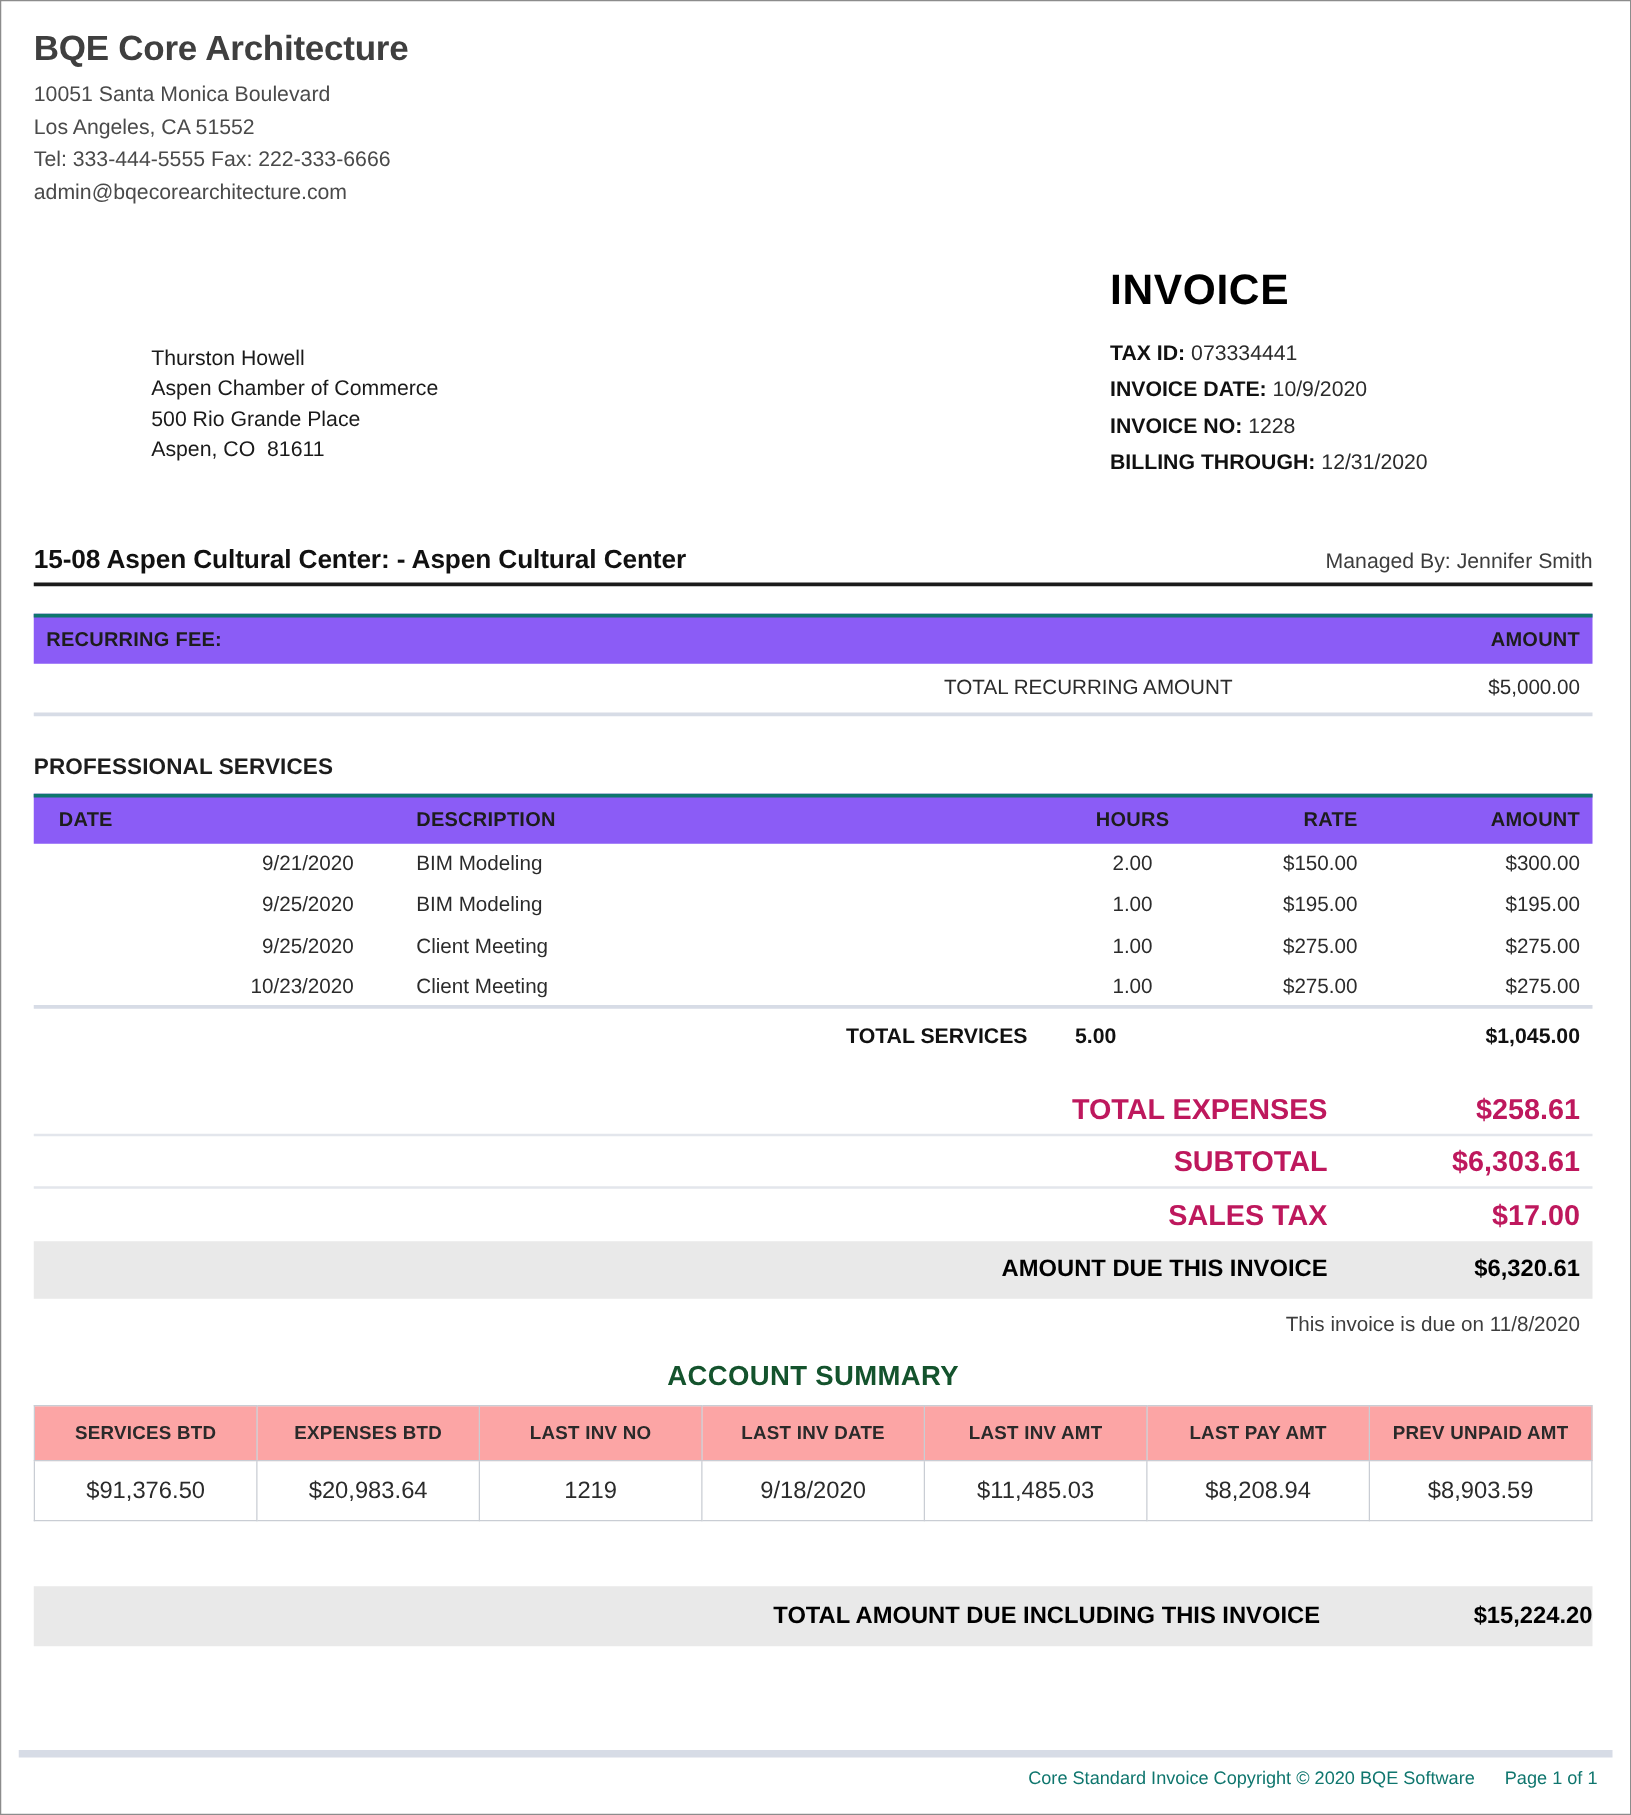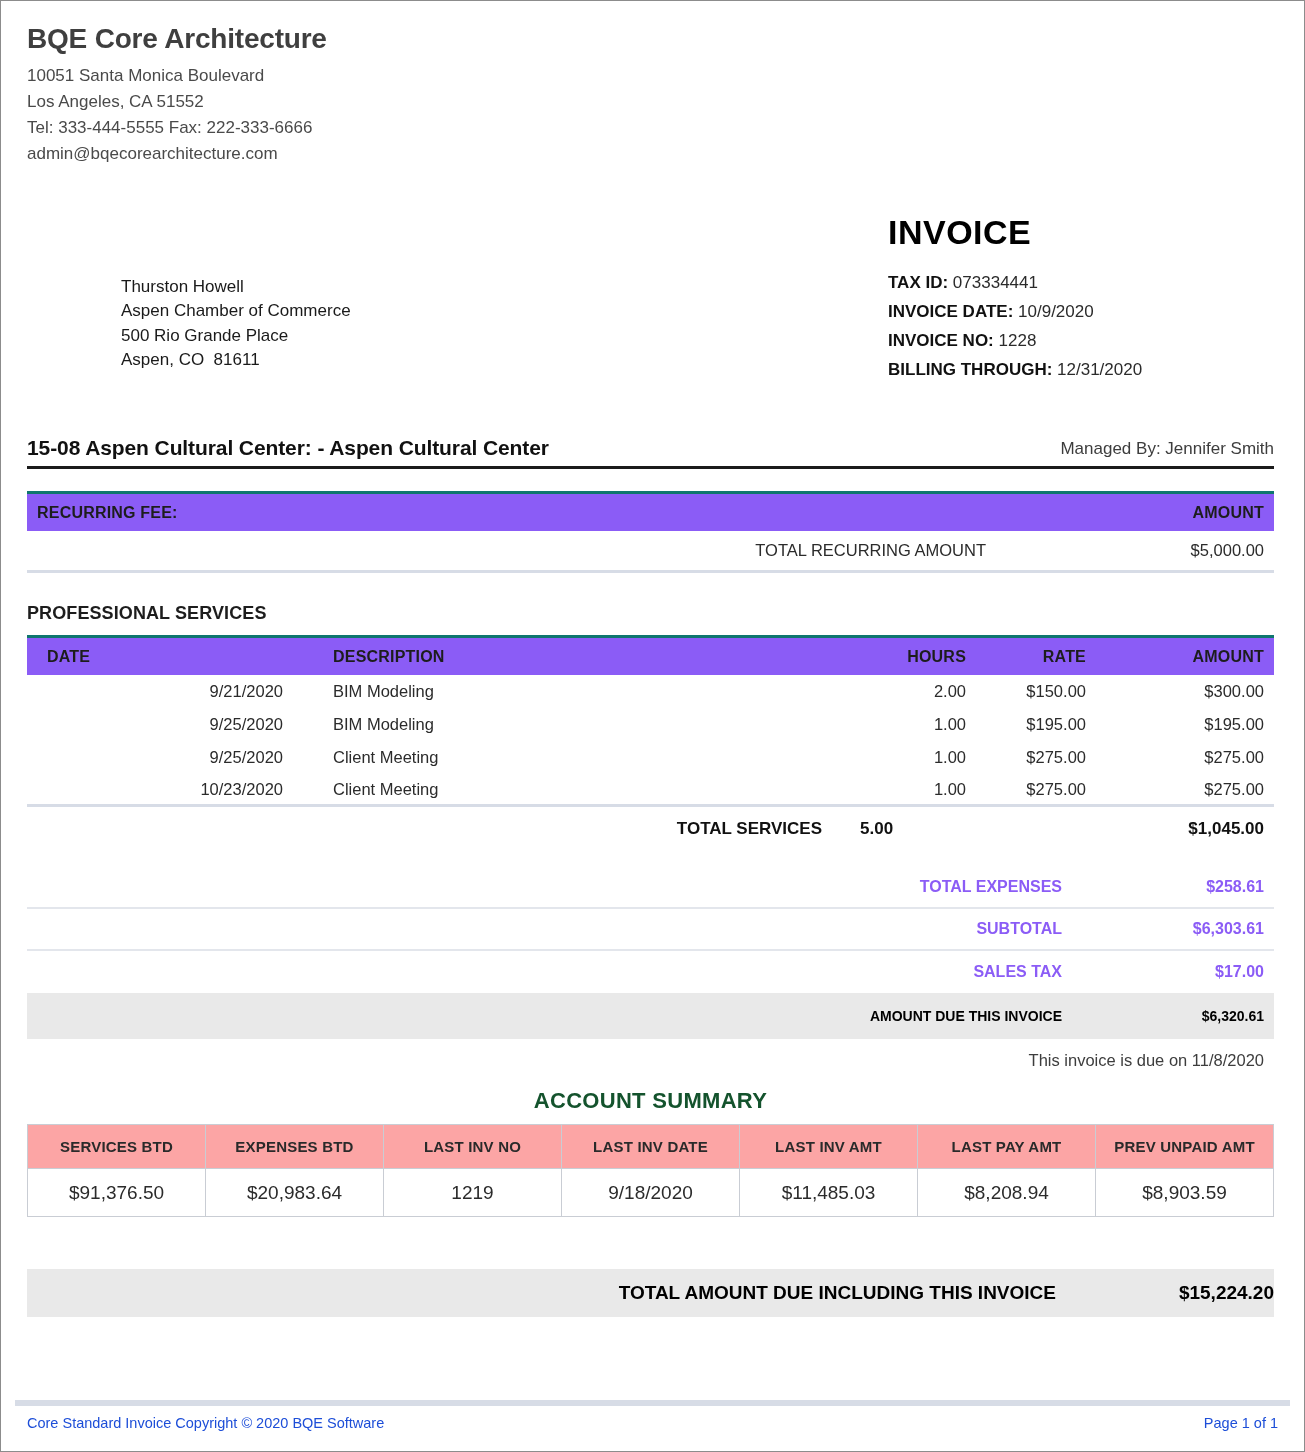--- a/index.html
+++ b/index.html
@@ -143,50 +143,50 @@
   
   .sect-title {
     font-size: 18px;
     font-weight: bold;
     color: #1d1d1d;
     margin: 30px 0 11px 0;
     letter-spacing: 0.1px;
   }
   .ps-date  { width: 270px; text-align: right; padding-right: 14px; }
   .ps-desc  { flex: 1 1 auto; padding-left: 36px; }
-  .ps-hours { width: 120px; text-align: right; }
+  .ps-hours { width: 120px; text-align: center; }
   .ps-rate  { width: 120px; text-align: right; }
   .ps-amt   { width: 188px; text-align: right; padding-right: 10px; }
 
   .row.head .ps-date { text-align: left; padding-left: 20px; padding-right: 0; }
 
   .row.total {
     height: 44px;
     font-size: 17px;
     font-weight: bold;
     color: #111111;
   }
   .total .t-label { flex: 1 1 auto; text-align: right; padding-right: 24px; }
   .total .t-hours { width: 120px; text-align: left; padding-left: 14px; }
   .total .t-blank { width: 120px; }
   .total .t-amt   { width: 188px; text-align: right; padding-right: 10px; }
 
   .row.sumline {
     height: 42px;
-    font-size: 16px;
-    font-weight: bold;
-    color: #8b5cf6;
+    font-size: 23px;
+    font-weight: bold;
+    color: #be185d;
   }
   .sumline .s-label { flex: 1 1 auto; text-align: right; padding-right: 24px; }
   .sumline .s-amt   { width: 188px; text-align: right; padding-right: 10px; }
 
   .row.duebig {
     height: 46px;
     background: #e9e9e9;
-    font-size: 14px;
+    font-size: 19px;
     font-weight: bold;
     color: #000000;
   }
   .duebig .s-label { flex: 1 1 auto; text-align: right; padding-right: 24px; }
   .duebig .s-amt   { width: 188px; text-align: right; padding-right: 10px; }
 
   .due-note {
     text-align: right;
     font-size: 16.5px;
     color: #3d3d3d;
@@ -245,24 +245,25 @@
     bottom: 20px;
     padding: 0 26px;
   }
   .footer-bar {
     height: 6px;
     background: #d7dce6;
     margin: 0 -12px 0 -12px;
   }
   .footer-text {
     display: flex;
-    justify-content: space-between;
+    justify-content: flex-end;
     font-size: 14.5px;
-    color: #1d4ed8;
+    color: #0f766e;
     padding-top: 9px;
+    gap: 24px;
   }
 </style>
 </head>
 <body>
 
 <div class="page">
  <div class="inner">
 
   <div>
     <div class="company-name">BQE Core Architecture</div>

